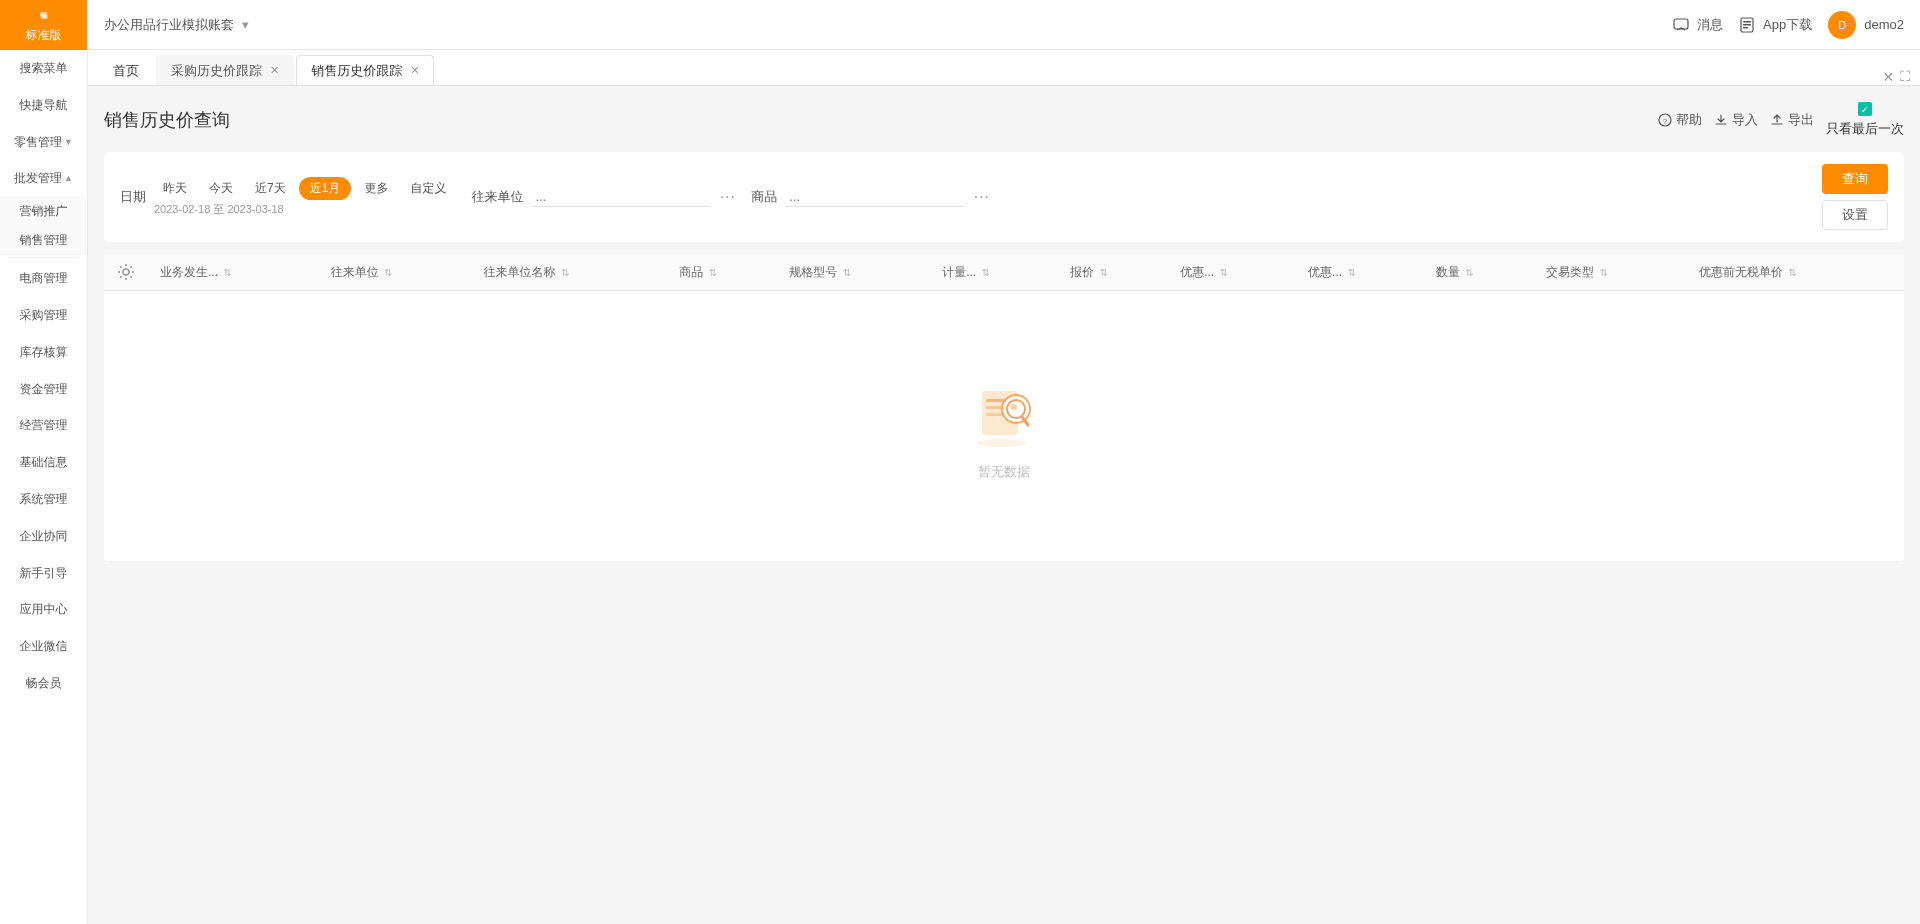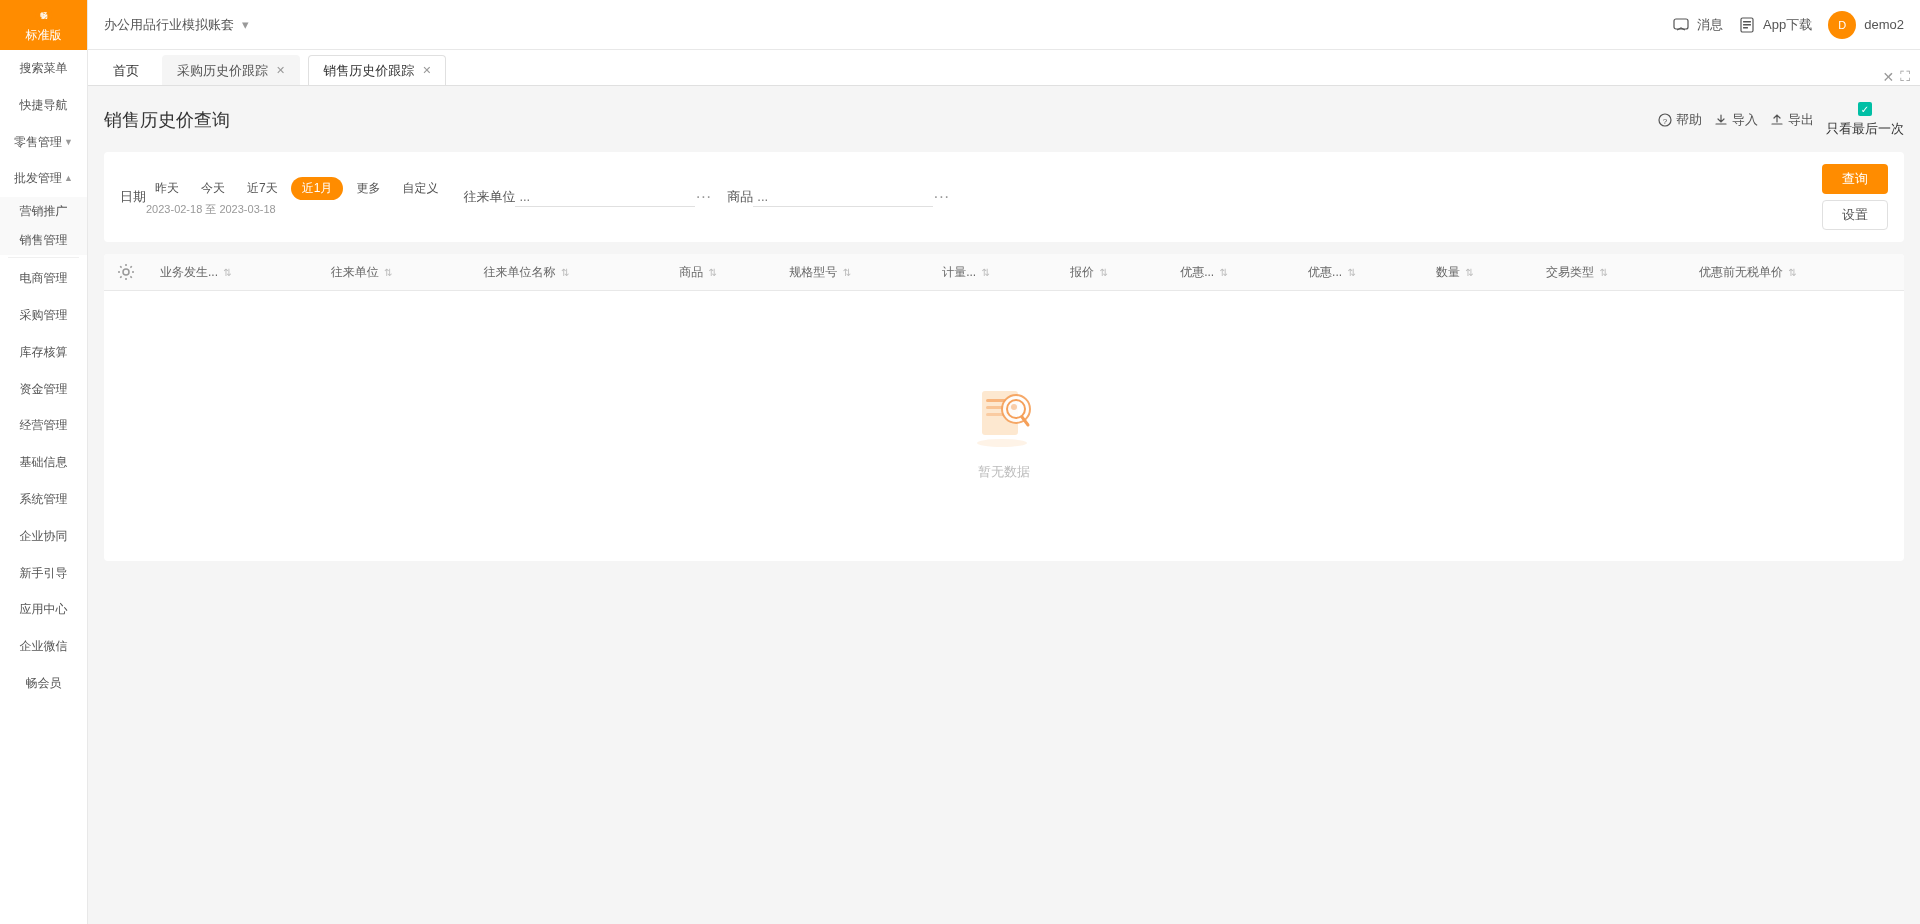--- a/index.html
+++ b/index.html
@@ -22,41 +22,41 @@
     
     .topbar { height: 50px; background: #fff; border-bottom: 1px solid #e8e8e8; display: flex; align-items: center; padding: 0 16px; justify-content: space-between; }
     .topbar-left { display: flex; align-items: center; gap: 8px; }
     .topbar-title { font-size: 13px; color: #555; }
     .topbar-dropdown { color: #999; cursor: pointer; }
     .topbar-right { display: flex; align-items: center; gap: 16px; }
     .topbar-action { display: flex; align-items: center; gap: 8px; color: #555; cursor: pointer; font-size: 13px; }
     .avatar { width: 28px; height: 28px; border-radius: 50%; background: #ff8c00; display: flex; align-items: center; justify-content: center; color: #fff; font-size: 11px; }
 
     
-    .tabs { height: 36px; background: #fff; border-bottom: 1px solid #e0e0e0; display: flex; align-items: flex-end; padding: 0 10px; gap: 8px; }
+    .tabs { height: 36px; background: #fff; border-bottom: 1px solid #e0e0e0; display: flex; align-items: flex-end; padding: 0 10px; gap: 2px; }
     .tab { height: 30px; padding: 0 14px; display: flex; align-items: center; gap: 6px; font-size: 13px; cursor: pointer; color: #555; border: 1px solid transparent; border-bottom: none; border-radius: 4px 4px 0 0; background: #f5f5f5; }
     .tab.active { background: #fff; color: #333; border-color: #e0e0e0; border-bottom-color: #fff; }
     .tab-home { background: #fff; color: #333; }
     .tab-close { font-size: 11px; color: #999; cursor: pointer; margin-left: 2px; }
     .window-controls { margin-left: auto; display: flex; gap: 6px; align-items: center; }
     .win-btn { cursor: pointer; color: #999; font-size: 14px; }
 
     
     .content { flex: 1; padding: 16px; background: #f5f5f5; overflow: auto; }
     .page-header { display: flex; align-items: center; justify-content: space-between; margin-bottom: 14px; }
     .page-title { font-size: 18px; font-weight: 500; color: #333; }
     .page-actions { display: flex; align-items: center; gap: 12px; }
     .page-action { display: flex; align-items: center; gap: 4px; color: #555; cursor: pointer; font-size: 13px; }
     .checkbox-only { display: flex; align-items: center; gap: 4px; flex-direction: column; }
     .checkbox-checked { width: 14px; height: 14px; background: #00bfa5; border-radius: 2px; display: flex; align-items: center; justify-content: center; }
     .checkbox-checked::after { content: '✓'; color: #fff; font-size: 10px; }
 
     
     .filter-bar { background: #fff; border-radius: 4px; padding: 12px 16px; margin-bottom: 12px; display: flex; align-items: center; gap: 16px; flex-wrap: wrap; }
-    .filter-group { display: flex; align-items: center; gap: 0; }
+    .filter-group { display: flex; align-items: center; gap: 8px; }
     .filter-label { color: #555; font-size: 13px; white-space: nowrap; }
     .date-buttons { display: flex; gap: 4px; align-items: center; }
     .date-btn { padding: 2px 8px; border: 1px solid transparent; border-radius: 3px; cursor: pointer; font-size: 12px; color: #555; background: transparent; }
     .date-btn.active { background: #ff8c00; color: #fff; border-radius: 12px; padding: 2px 10px; }
     .date-range { font-size: 11px; color: #999; margin-top: 2px; }
     .filter-input { border: none; border-bottom: 1px solid #e0e0e0; padding: 2px 4px; font-size: 13px; width: 180px; outline: none; color: #555; }
     .filter-dots { color: #999; font-size: 16px; cursor: pointer; }
     .filter-spacer { flex: 1; }
     .query-btn { background: #ff8c00; color: #fff; border: none; border-radius: 4px; padding: 6px 20px; cursor: pointer; font-size: 13px; }
     .settings-btn { background: #fff; color: #555; border: 1px solid #e0e0e0; border-radius: 4px; padding: 5px 16px; cursor: pointer; font-size: 13px; }

